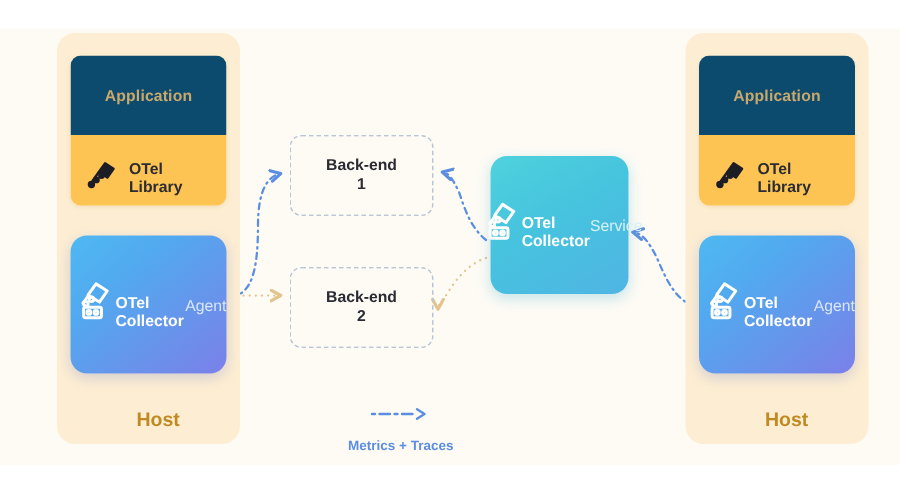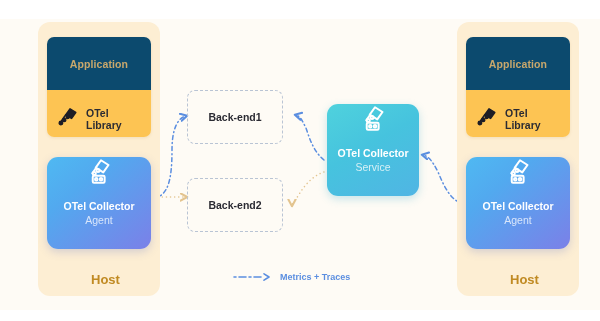--- a/index.html
+++ b/index.html
@@ -49,21 +49,21 @@
     padding-left:10px;gap:7px;
   }
   .lib-text{
     font-size:10.5px;font-weight:bold;color:#2b2b33;line-height:12.5px;
   }
 
   
   .collector{
     position:absolute;
     border-radius:11px;
-    display:flex;flex-direction:column;align-items:center;justify-content:flex-start;
+    display:flex;flex-direction:row;align-items:center;justify-content:center;
     box-shadow:0 3px 9px rgba(90,110,200,.25);
   }
   .collector.agent{
     top:157px;width:104px;height:92px;
     background:linear-gradient(140deg,#4fb9f2 0%,#52a9ef 32%,#7b80e8 100%);
   }
   .collector.agent.left{left:47px;}
   .collector.agent.right{left:466px;}
   .collector.service{
     left:327px;top:104px;width:92px;height:92px;
@@ -73,43 +73,43 @@
   .collector .c-title{
     font-size:10.5px;font-weight:bold;color:#ffffff;margin-top:9px;
   }
   .collector .c-sub{
     font-size:10.5px;font-weight:normal;color:#d9e6fb;margin-top:2px;
   }
   .collector.service .c-sub{color:#d6f0f5;}
 
   
   .backend{
-    position:absolute;left:187px;width:94px;height:52px;
+    position:absolute;left:193px;width:94px;height:52px;
     border:1.4px dashed #b9c4d4;border-radius:8px;
     background:transparent;
-    display:flex;flex-direction:row;align-items:center;justify-content:center;
+    display:flex;flex-direction:column;align-items:center;justify-content:center;
   }
   .backend.one{top:90px;}
   .backend.two{top:178px;}
   .backend .be-l1{font-size:10.5px;font-weight:bold;color:#2b2b33;line-height:13px;}
   .backend .be-l2{font-size:10.5px;font-weight:bold;color:#2b2b33;line-height:13px;}
 
   
   .host-label{
     position:absolute;font-size:13px;font-weight:bold;color:#c08a22;
   }
   .host-label.left{left:91px;top:272px;}
   .host-label.right{left:510px;top:272px;}
 
   
   .legend{
     position:absolute;left:232px;top:268px;width:145px;height:34px;
     display:flex;gap:24px;align-items:flex-start;
   }
-  .legend-item{display:flex;flex-direction:row;align-items:center;gap:6px;}
+  .legend-item{display:flex;flex-direction:column;align-items:center;gap:6px;}
   .legend-label{font-size:9px;font-weight:bold;}
   .legend-item.metrics-traces .legend-label{color:#5b8ee0;}
   .legend-item.metrics .legend-label{color:#dfc18d;}
 
   
   svg.overlay{position:absolute;left:0;top:0;width:600px;height:321px;pointer-events:none;}
 </style>
 </head>
 <body>
 

